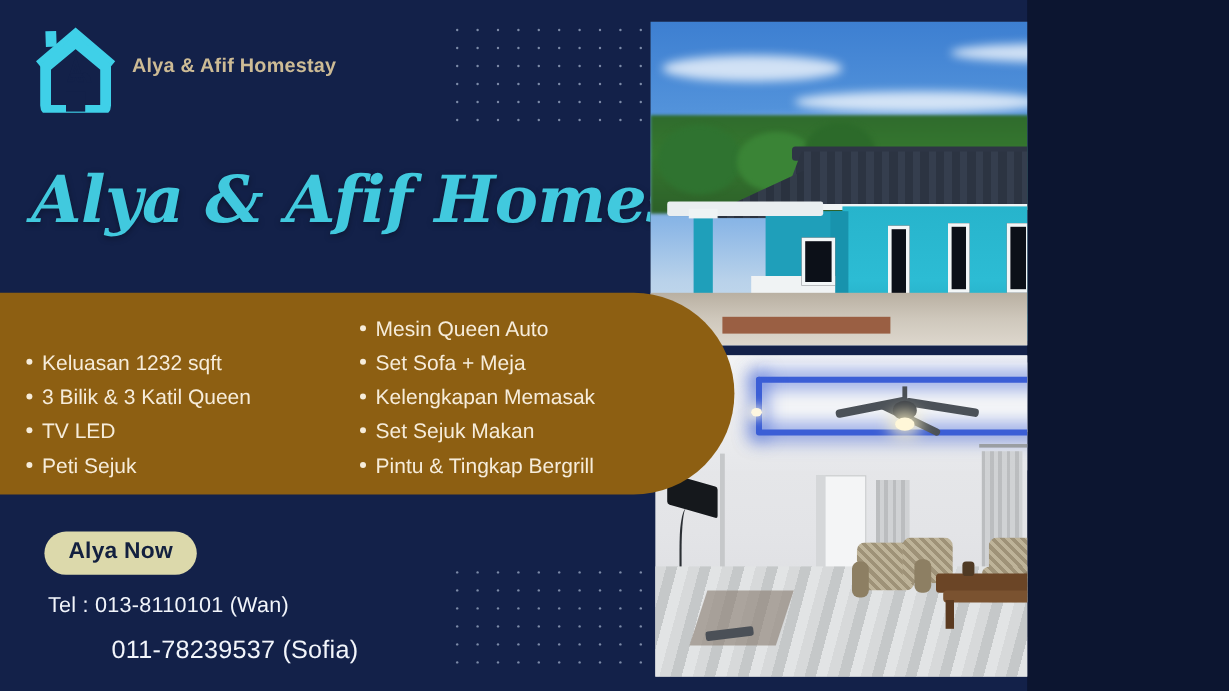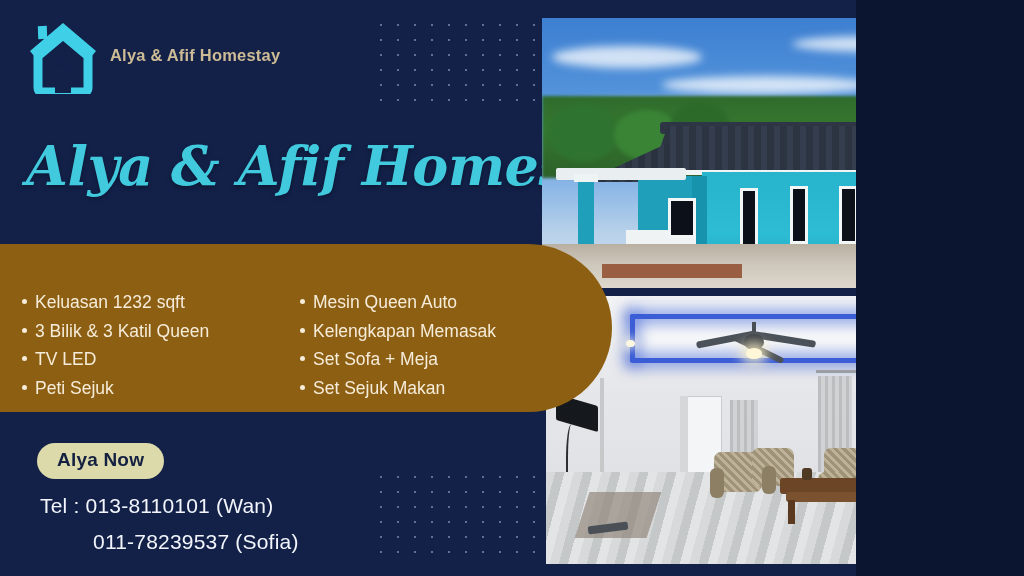--- a/index.html
+++ b/index.html
@@ -69,21 +69,21 @@
     position:absolute;left:37px;top:443px;
     background:#dcd9ab;color:#13203f;
     font-size:19px;font-weight:bold;
     padding:6px 20px 8px 20px;
     border-radius:20px;border:none;
     font-family:"Liberation Sans", sans-serif;
     letter-spacing:.2px;
   }
 
   
-  .tel1{position:absolute;left:40px;top:494px;color:#f2f5fb;font-size:21px;letter-spacing:.2px;white-space:nowrap;}
+  .tel1{position:absolute;left:40px;top:494px;color:#f2f5fb;font-size:18px;letter-spacing:.2px;white-space:nowrap;}
   .tel2{position:absolute;left:93px;top:530px;color:#f2f5fb;font-size:21px;letter-spacing:.2px;white-space:nowrap;}
 
   
   .photo{position:absolute;overflow:hidden;background:#2a3a5a;}
   #photo-house{left:542px;top:18px;width:482px;height:270px;}
   #photo-living{left:546px;top:296px;width:478px;height:268px;}
 
   
   .sky{position:absolute;inset:0;background:linear-gradient(180deg,#3d7fd1 0%,#5b9ade 38%,#8ab6e6 62%,#b9d2ea 80%,#cfe0ee 100%);}
   .cloud{position:absolute;background:rgba(255,255,255,.75);border-radius:50%;filter:blur(4px);}
@@ -345,29 +345,33 @@
           <span>Peti Sejuk</span>
         </div>
       </div>
       <div class="feat-col right">
         <div class="feat-item">
           <span class="bullet"></span>
           <span>Mesin Queen Auto</span>
         </div>
         <div class="feat-item">
           <span class="bullet"></span>
+          <span>Set Sofa + Meja</span>
+        </div>
+        <div class="feat-item">
+          <span class="bullet"></span>
           <span>Kelengkapan Memasak</span>
         </div>
         <div class="feat-item">
           <span class="bullet"></span>
-          <span>Set Sofa + Meja</span>
-        </div>
-        <div class="feat-item">
-          <span class="bullet"></span>
           <span>Set Sejuk Makan</span>
+        </div>
+        <div class="feat-item">
+          <span class="bullet"></span>
+          <span>Pintu &amp; Tingkap Bergrill</span>
         </div>
       </div>
     </div>
   </div>
 
   <button class="book-btn">Alya Now</button>
   <div class="tel1">Tel : 013-8110101 (Wan)</div>
   <div class="tel2">011-78239537 (Sofia)</div>
 
   <div class="dotgrid" id="dots-bottom">

